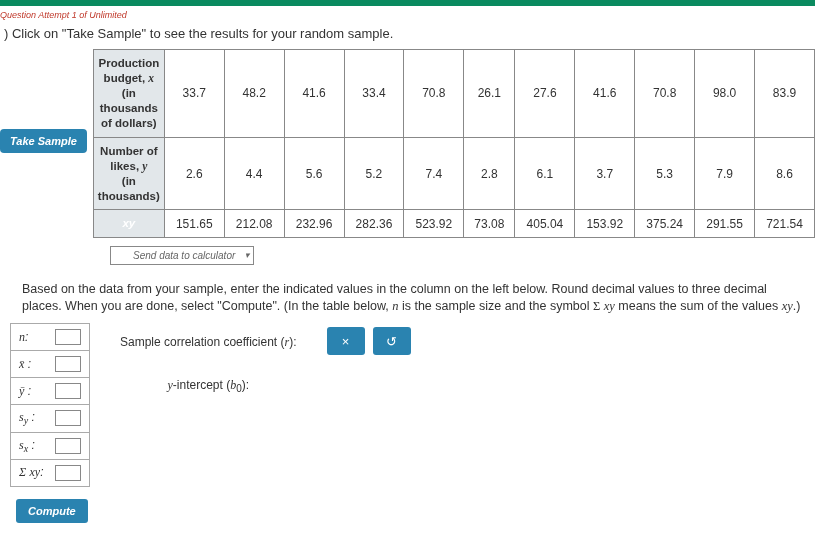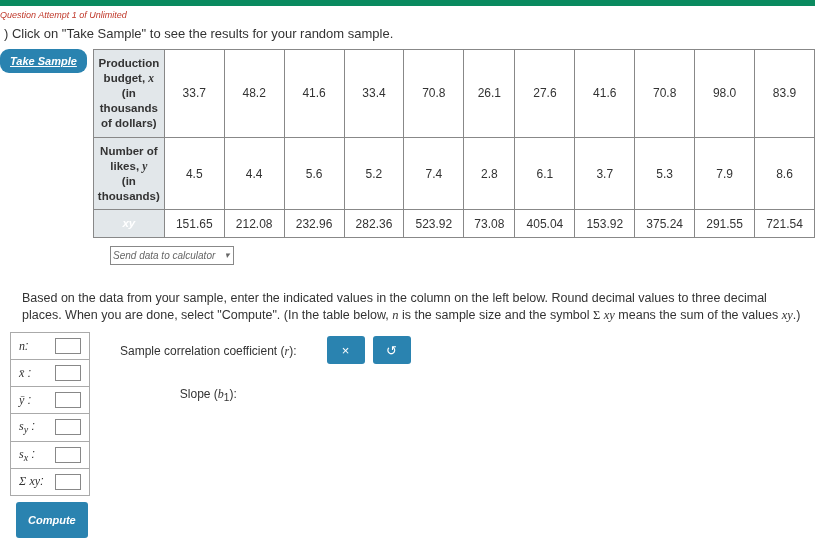--- a/index.html
+++ b/index.html
@@ -1,35 +1,35 @@
 <!DOCTYPE html>
 <html><head>
 <meta charset="utf-8">
 <style>
   * { box-sizing: border-box; margin: 0; padding: 0; }
   body { font-family: Arial, sans-serif; font-size: 12px; color: #333; background: #fff; width: 815px; }
   .top-bar { background: #0a8a5f; height: 6px; width: 100%; margin-bottom: 4px; }
   .attempt-tag { font-size: 9px; color: #c0392b; margin-bottom: 2px; font-style: italic; }
   .instruction { font-size: 13px; margin: 6px 4px 8px 4px; color: #333; }
   .main-row { display: flex; align-items: flex-start; gap: 6px; }
-  .take-sample-btn { background: #2a83b0; color: #fff; border: none; border-radius: 9px; padding: 6px 10px; font-size: 11px; font-weight: bold; white-space: nowrap; cursor: pointer; font-style: italic; text-decoration: underline; }
+  .take-sample-btn { background: #2a83b0; color: #fff; border: none; border-radius: 4px; padding: 6px 10px; font-size: 11px; font-weight: bold; margin-top: 80px; white-space: nowrap; cursor: pointer; font-style: italic; }
   table.data { border-collapse: collapse; flex: 1; }
   table.data th, table.data td { border: 1px solid #888; text-align: center; font-size: 12px; padding: 6px 4px; }
   table.data th { background: #e2e7ea; font-weight: bold; font-size: 11.5px; line-height: 1.3; width: 70px; }
   .row-h2 th { background: #e2e7ea; }
   .row-xy th { background: #2a83b0; color: #fff; font-style: italic; }
-  .send-data { margin: 8px 0 17px 110px; border: 1px solid #888; background: #fff; font-size: 10px; padding: 3px 18px 3px 2px; cursor: pointer; color: #666; position: relative; font-style: italic; }
+  .send-data { margin: 8px 0 8px 110px; border: 1px solid #888; background: #fff; font-size: 10px; padding: 3px 18px 3px 22px; cursor: pointer; color: #666; position: relative; font-style: italic; }
   .send-data::after { content: '▾'; position: absolute; right: 4px; top: 3px; font-size: 9px; }
   .desc { font-size: 12.5px; line-height: 1.35; margin: 8px 6px 8px 22px; color: #333; }
   .bottom { display: flex; gap: 30px; margin-left: 10px; align-items: flex-start; }
   .inputs-col { border-left: 1px solid #aaa; border-top: 1px solid #aaa; border-right: 1px solid #aaa; }
   .inputs-col .row { display: flex; align-items: center; border-bottom: 1px solid #aaa; padding: 5px 8px; gap: 6px; }
   .inputs-col .lbl { font-style: italic; font-size: 12px; min-width: 30px; }
   .inputs-col input { width: 26px; height: 16px; border: 1px solid #888; font-size: 10px; text-align: center; }
-  .compute-btn { background: #2a83b0; color: #fff; border: none; border-radius: 3px; padding: 12px 12px; font-size: 11px; font-weight: bold; margin-top: 6px; margin-left: 6px; cursor: pointer; font-style: italic; }
+  .compute-btn { background: #2a83b0; color: #fff; border: none; border-radius: 3px; padding: 6px 12px; font-size: 11px; font-weight: bold; margin-top: 12px; margin-left: 6px; cursor: pointer; font-style: italic; }
   .stats-col { padding-top: 12px; }
   .stats-col .srow { margin-bottom: 28px; font-size: 12px; }
   .action-btns { display: flex; gap: 8px; padding-top: 4px; }
   .sq-btn { width: 38px; height: 28px; background: #2a83b0; color: #fff; border: none; border-radius: 3px; font-size: 13px; cursor: pointer; display: flex; align-items: center; justify-content: center; }
   .var-i { font-style: italic; font-family: 'Times New Roman', serif; }
   .sigma { font-family: 'Times New Roman', serif; }
 </style>
 </head>
 <body>
 
@@ -54,21 +54,21 @@
       <td>70.8</td>
       <td>26.1</td>
       <td>27.6</td>
       <td>41.6</td>
       <td>70.8</td>
       <td>98.0</td>
       <td>83.9</td>
     </tr>
     <tr class="row-h2">
       <th>Number of<br>likes, <span class="var-i">y</span><br>(in<br>thousands)</th>
-      <td>4.5</td>
+      <td>2.6</td>
       <td>4.4</td>
       <td>5.6</td>
       <td>5.2</td>
       <td>7.4</td>
       <td>2.8</td>
       <td>6.1</td>
       <td>3.7</td>
       <td>5.3</td>
       <td>7.9</td>
       <td>8.6</td>
@@ -123,21 +123,21 @@
       <div class="row">
         <span class="lbl"><span class="sigma">Σ</span> <span class="var-i">xy</span>:</span>
         <input type="text" style="">
       </div>
     </div>
     <button class="compute-btn">Compute</button>
   </div>
 
   <div class="stats-col">
     <div class="srow">Sample correlation coefficient (<span class="var-i">r</span>):</div>
-    <div class="srow" style="text-align:center;">Slope (<span class="var-i">b</span><sub>1</sub>):</div>
+    <div class="srow" style="text-align:center;"><span class="var-i">y</span>-intercept (<span class="var-i">b</span><sub>0</sub>):</div>
   </div>
 
   <div class="action-btns">
     <button class="sq-btn">×</button>
     <button class="sq-btn">↺</button>
   </div>
 </div>
 
 
 

